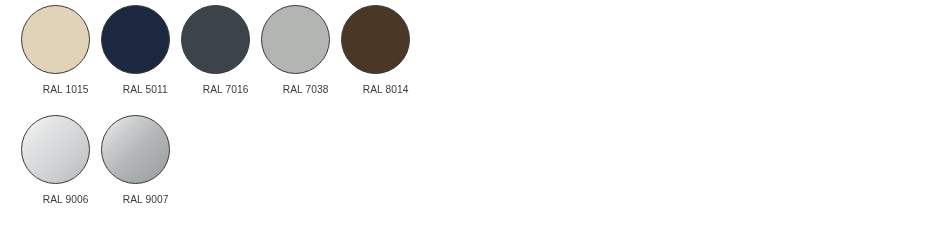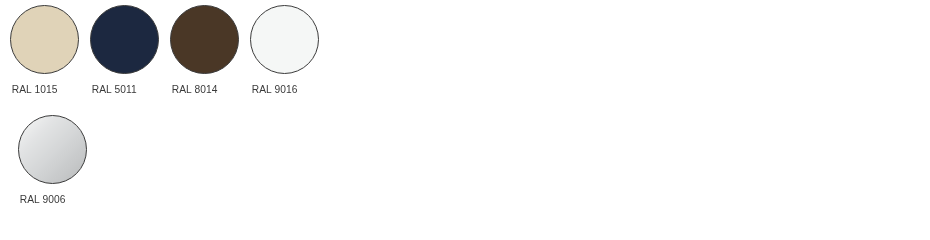--- a/index.html
+++ b/index.html
@@ -25,28 +25,28 @@
 
   .swatch-row {
     display: flex;
     flex-direction: row;
     align-items: flex-start;
     padding-left: 10px;
     box-sizing: border-box;
   }
 
   .row-1 { height: 110px; }
-  .row-2 { height: 115px; margin-left: 8px; }
+  .row-2 { height: 115px; }
 
   .swatch {
     width: 80px;
     flex: 0 0 80px;
     display: flex;
     flex-direction: column;
-    align-items: flex-start;
+    align-items: flex-end;
     box-sizing: border-box;
   }
 
   .chip {
     width: 69px;
     height: 69px;
     border-radius: 50%;
     border: 1.2px solid #3b3b3b;
     box-sizing: border-box;
     margin-top: 5px;
@@ -85,28 +85,36 @@
   <div class="swatch-row row-1">
       <div class="swatch">
         <div class="chip" style="background-color: rgb(224, 211, 184); border-color: rgb(59, 59, 59);"></div>
         <div class="swatch-label" style="color: rgb(58, 58, 58);">RAL 1015</div>
       </div>
       <div class="swatch">
         <div class="chip" style="background-color: rgb(28, 40, 64); border-color: rgb(59, 59, 59);"></div>
         <div class="swatch-label" style="color: rgb(58, 58, 58);">RAL 5011</div>
       </div>
       <div class="swatch">
+        <div class="chip" style="background-color: rgb(60, 67, 75); border-color: rgb(59, 59, 59);"></div>
+        <div class="swatch-label" style="color: rgb(58, 58, 58);">RAL 7016</div>
+      </div>
+      <div class="swatch">
+        <div class="chip" style="background-color: rgb(178, 181, 178); border-color: rgb(59, 59, 59);"></div>
+        <div class="swatch-label" style="color: rgb(58, 58, 58);">RAL 7038</div>
+      </div>
+      <div class="swatch">
         <div class="chip" style="background-color: rgb(74, 55, 38); border-color: rgb(59, 59, 59);"></div>
         <div class="swatch-label" style="color: rgb(58, 58, 58);">RAL 8014</div>
-      </div>
-      <div class="swatch">
-        <div class="chip" style="background-color: rgb(245, 247, 246); border-color: rgb(59, 59, 59);"></div>
-        <div class="swatch-label" style="color: rgb(58, 58, 58);">RAL 9016</div>
       </div>
     </div>
   <div class="swatch-row row-2">
       <div class="swatch">
         <div class="chip metallic" style="background-color: rgb(211, 213, 214); border-color: rgb(59, 59, 59);"></div>
         <div class="swatch-label" style="color: rgb(58, 58, 58);">RAL 9006</div>
       </div>
+      <div class="swatch">
+        <div class="chip metallic" style="background-color: rgb(176, 179, 180); border-color: rgb(59, 59, 59);"></div>
+        <div class="swatch-label" style="color: rgb(58, 58, 58);">RAL 9007</div>
+      </div>
     </div>
 
 </div>
 
 </body></html>

